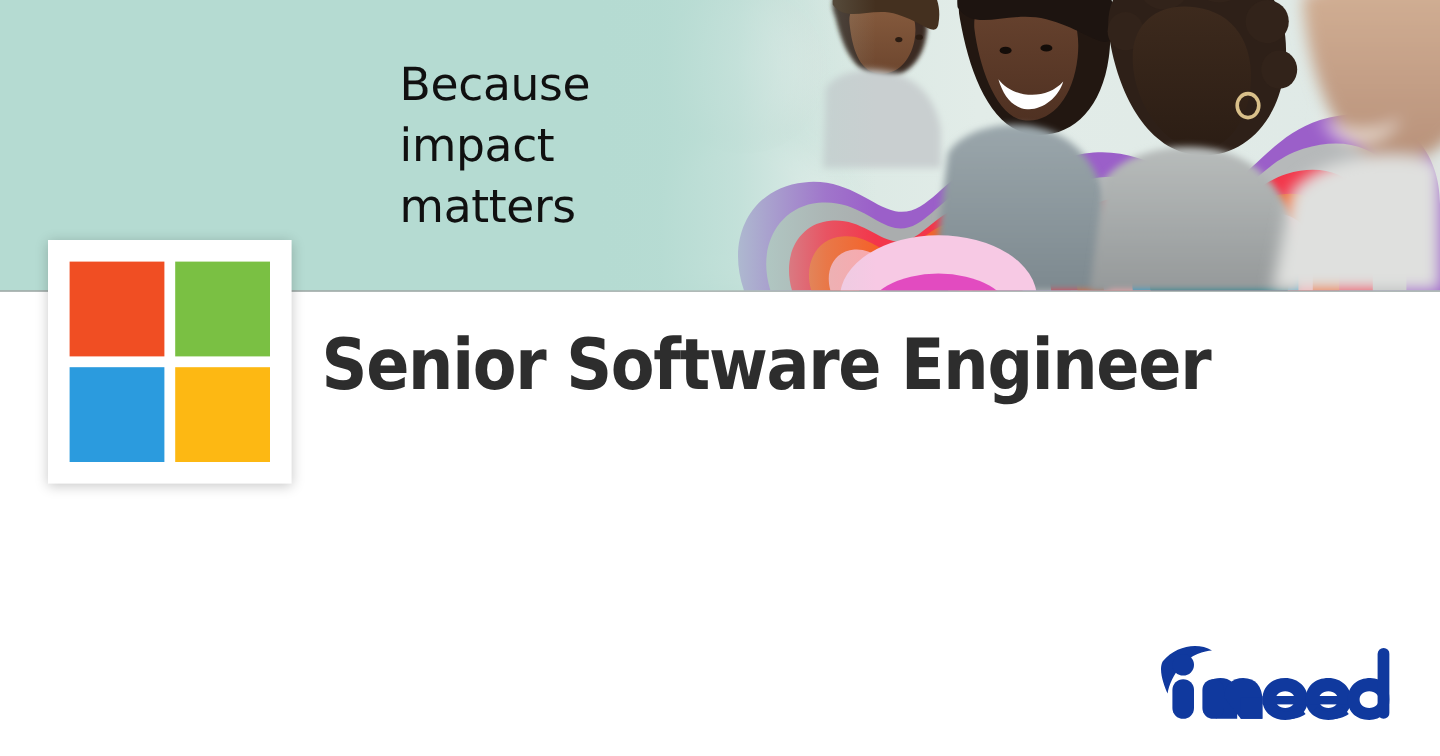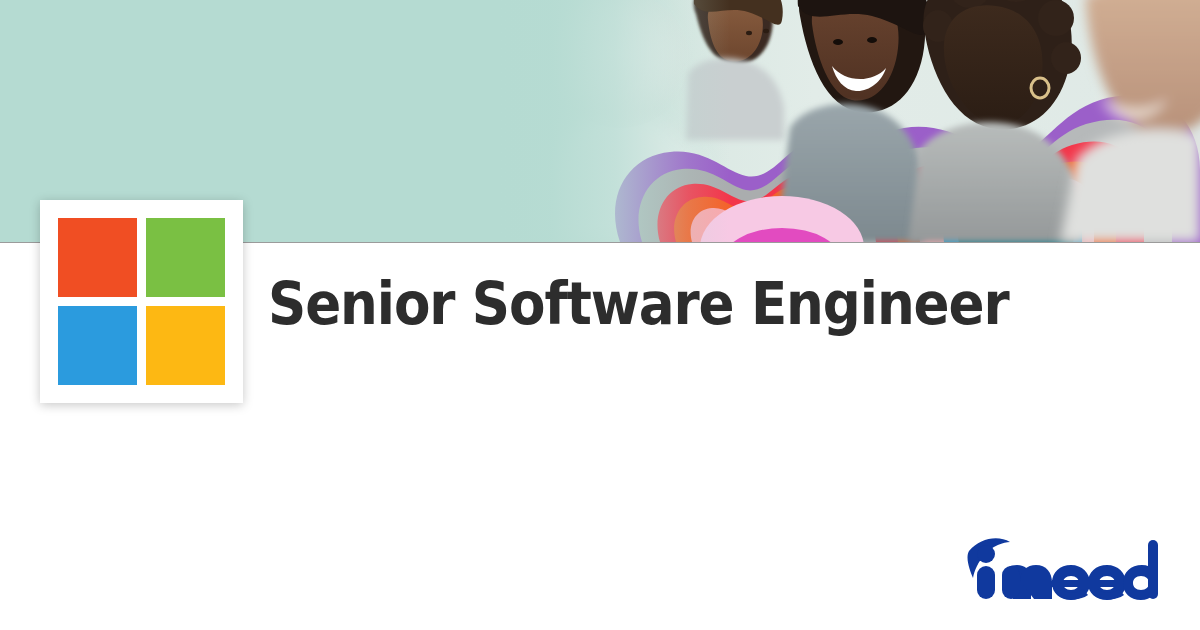--- a/index.html
+++ b/index.html
@@ -249,20 +249,23 @@
 
           <g>
             <ellipse cx="282" cy="248" rx="82" ry="52" fill="#f7c9e4"></ellipse>
             <ellipse cx="282" cy="262" rx="60" ry="34" fill="#e24bc0"></ellipse>
           </g>
         </g>
       </svg>
       <div id="banner-fade"></div>
     </div>
 
+    <div id="banner-tagline">Because
+impact
+matters</div>
   </div>
 
   <div id="logo-card">
     <div id="logo-grid">
       <div class="logo-sq" style="background:#f04e23"></div>
       <div class="logo-sq" style="background:#7ac043"></div>
       <div class="logo-sq" style="background:#2b9bde"></div>
       <div class="logo-sq" style="background:#fdb813"></div>
     </div>
   </div>

